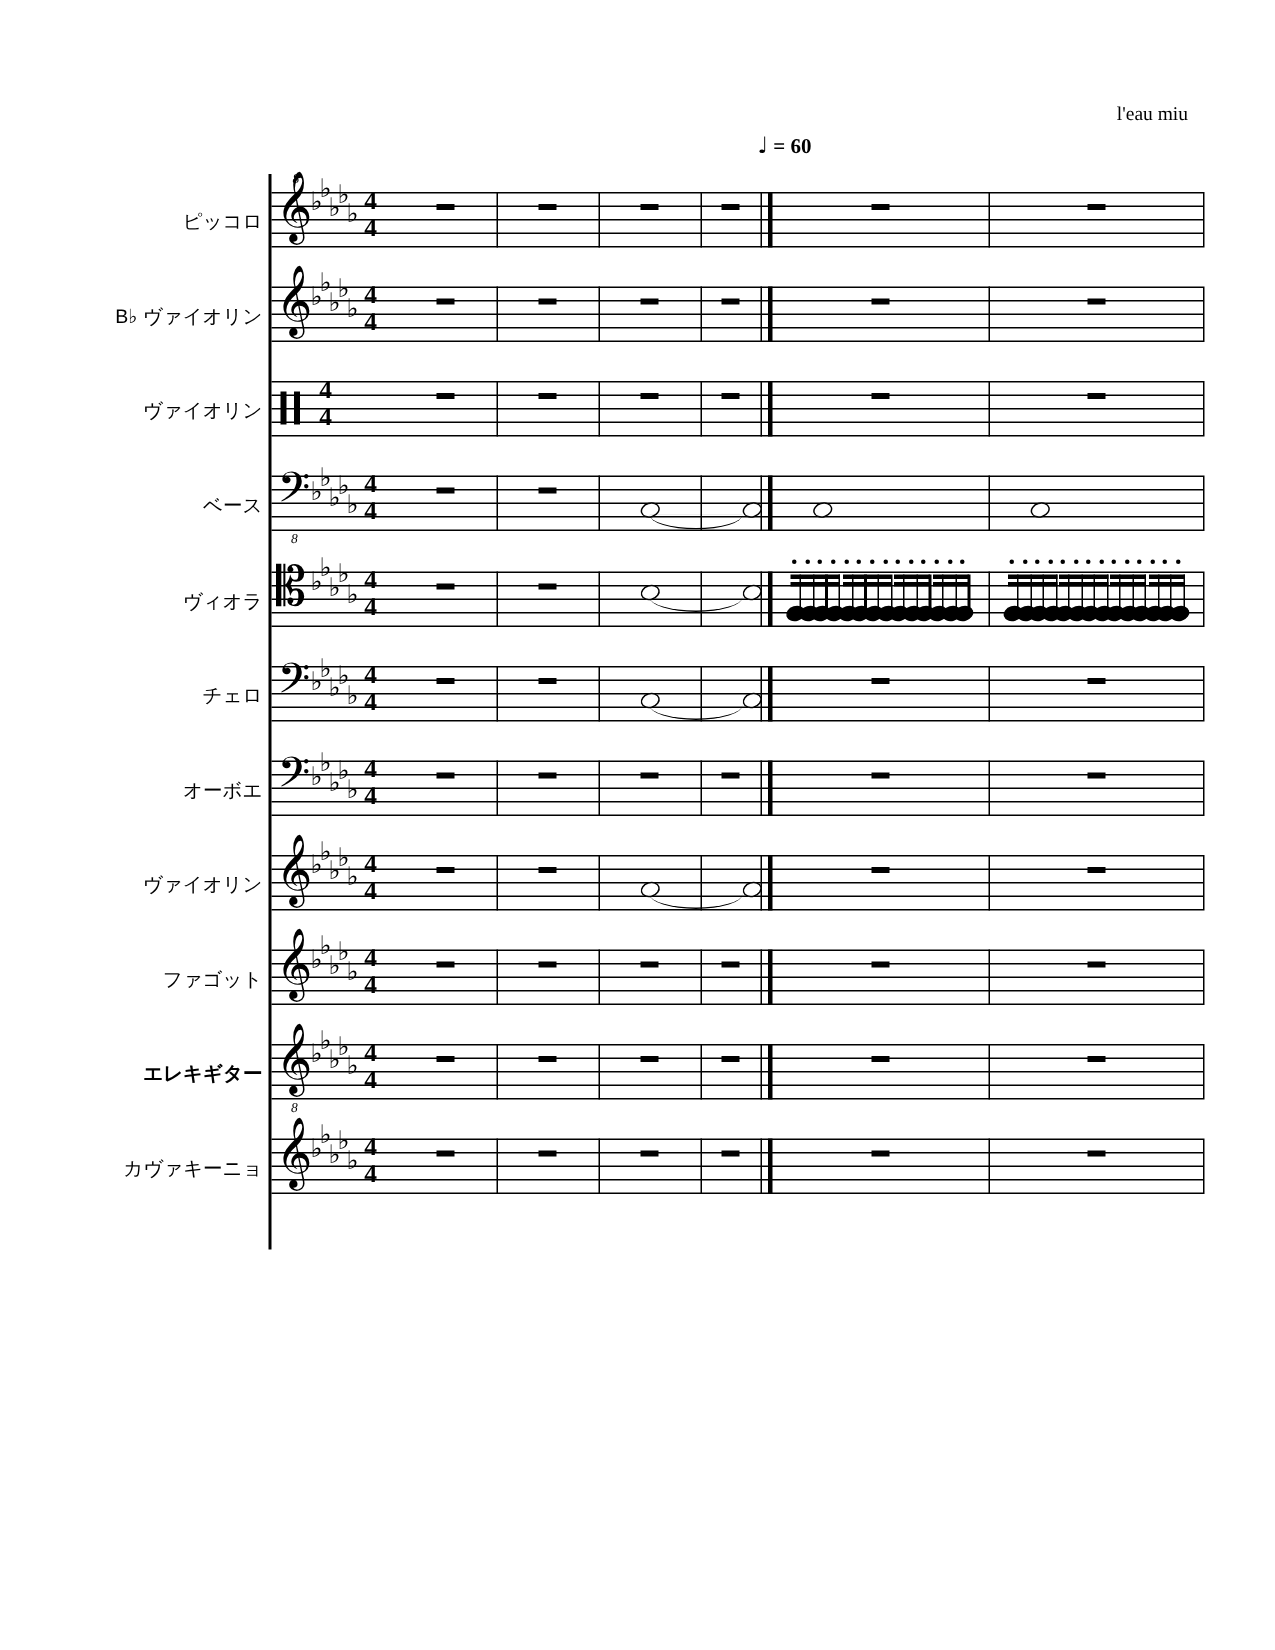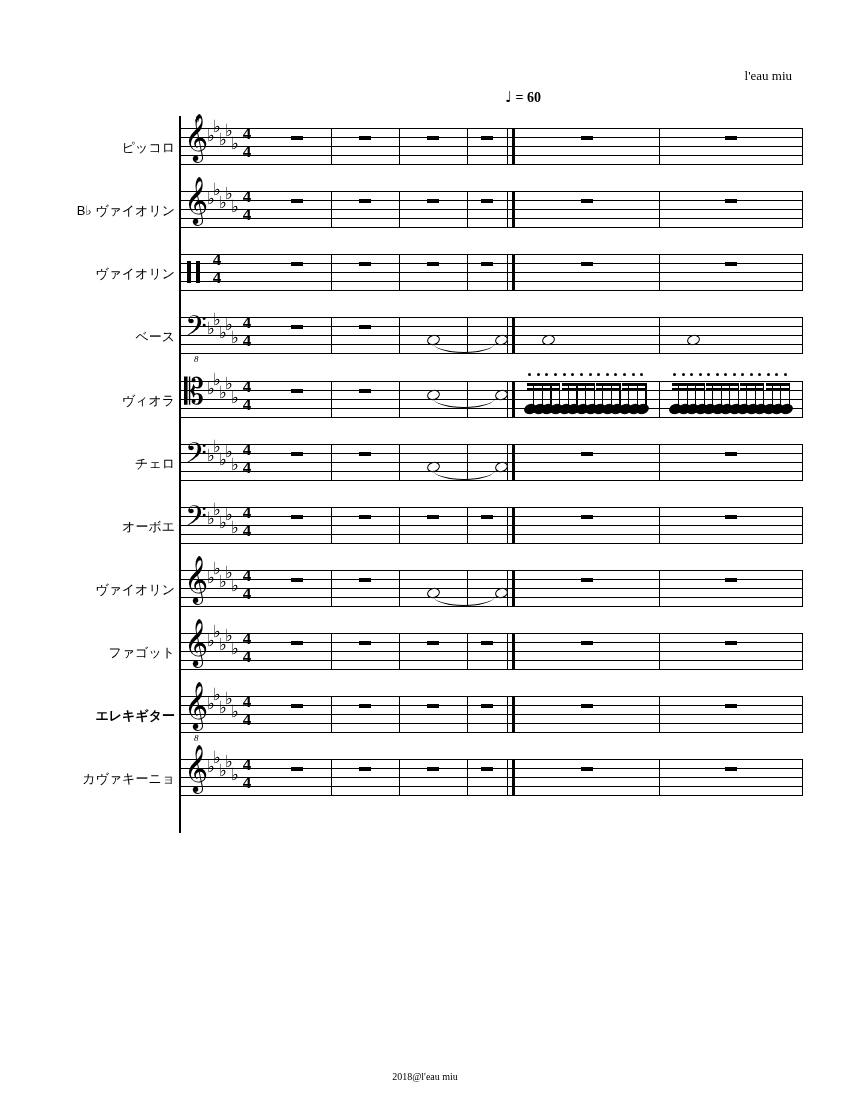--- a/index.html
+++ b/index.html
@@ -663,21 +663,20 @@
           <div class="rest-measure" style="left: 110px;"></div>
           <div class="rest-measure" style="left: 178px;"></div>
           <div class="rest-measure" style="left: 246px;"></div>
           <div class="rest-measure" style="left: 299.5px;"></div>
           <div class="rest-measure" style="left: 399.5px;"></div>
           <div class="rest-measure" style="left: 543.5px;"></div>
         </div>
       </div>
   </div>
 
-  <div class="copyright">2018@l'eau miu</div>
 <div class="label" style="top: 139px; left: 20px; width: 155px;">ピッコロ</div>
     <div class="label" style="top: 202px; left: 20px; width: 155px;">B♭ ヴァイオリン</div>
     <div class="label" style="top: 265px; left: 20px; width: 155px;">ヴァイオリン</div>
     <div class="label" style="top: 328px; left: 20px; width: 155px;">ベース</div>
     <div class="label" style="top: 392px; left: 20px; width: 155px;">ヴィオラ</div>
     <div class="label" style="top: 455px; left: 20px; width: 155px;">チェロ</div>
     <div class="label" style="top: 518px; left: 20px; width: 155px;">オーボエ</div>
     <div class="label" style="top: 581px; left: 20px; width: 155px;">ヴァイオリン</div>
     <div class="label" style="top: 644px; left: 20px; width: 155px;">ファゴット</div>
     <div class="label" style="top: 707px; left: 20px; width: 155px; font-weight: bold;">エレキギター</div>

